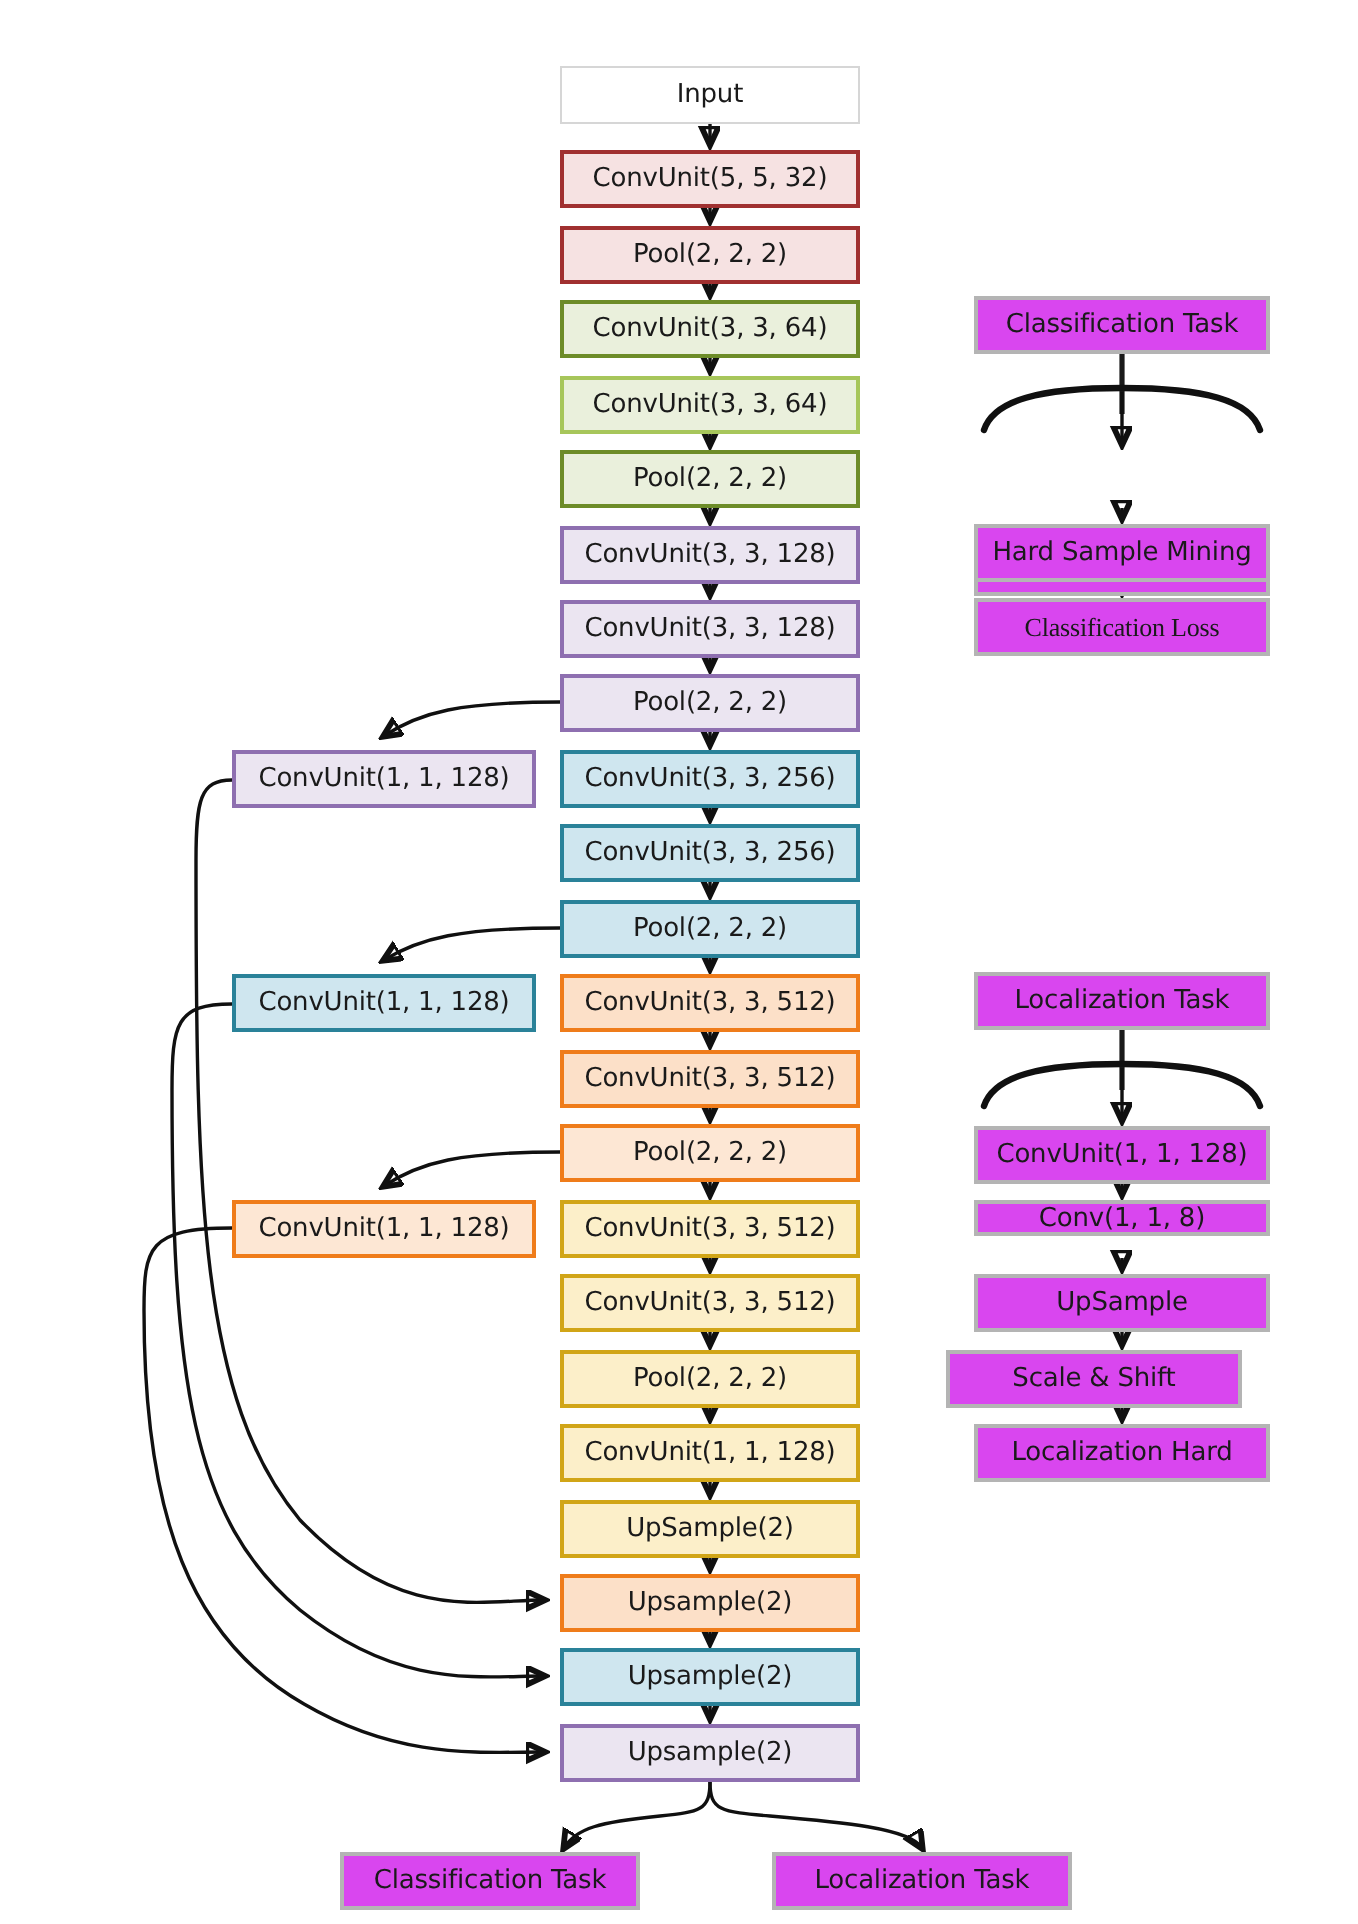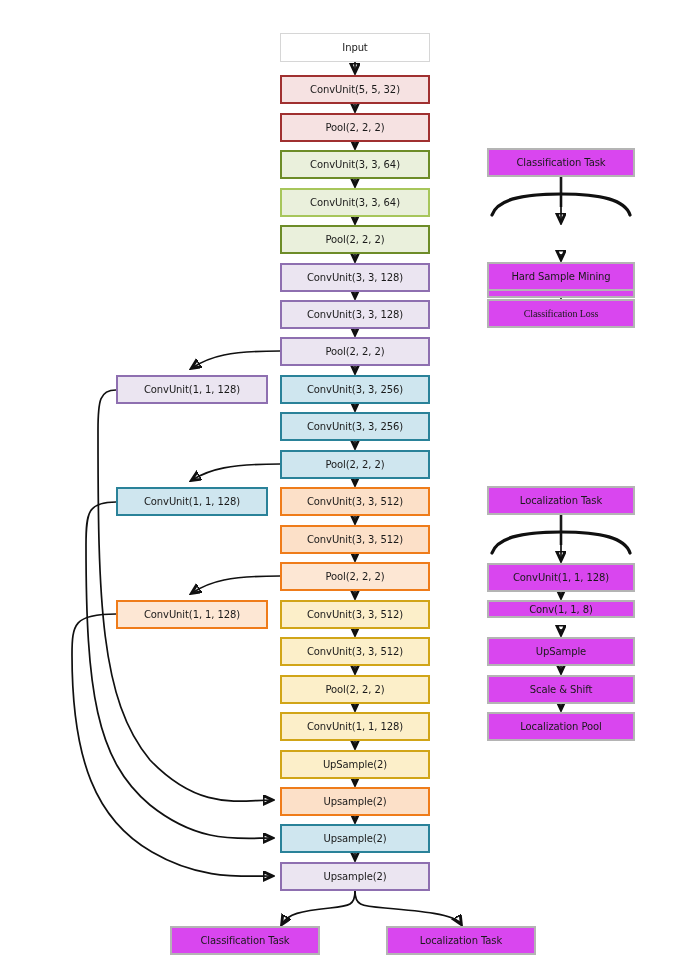--- a/index.html
+++ b/index.html
@@ -2,21 +2,21 @@
 <html><head>
 <meta charset="utf-8">
 <style>
   html,body{margin:0;padding:0;background:#ffffff;}
   body{font-family:"DejaVu Sans","Liberation Sans",sans-serif;}
   #canvas{position:relative;width:679px;height:962px;background:#ffffff;overflow:hidden;}
   .node{
     position:absolute;
     box-sizing:border-box;
     display:flex;align-items:center;justify-content:center;
-    font-size:10px;
+    font-size:13px;
     color:#1a1a1a;
     letter-spacing:-0.1px;
     white-space:nowrap;
     border-style:solid;
     border-width:2px;
     z-index:3;
   }
   .node.gray{border-width:2px;border-color:#b4b4b4;background:#d946ef;color:#1a1a1a;}
   .node.white{border-width:1.6px;border-color:#d6d6d6;background:#ffffff;}
   svg#wires{position:absolute;left:0;top:0;width:679px;height:962px;z-index:1;pointer-events:none;}
@@ -133,22 +133,22 @@
     <div class="node gray" style="left: 487px; top: 225px; width: 148px; height: 29px; margin-top: 44px;">Conv(1, 1, 1)</div>
     <div class="node gray" style="left: 487px; top: 262px; width: 148px; height: 29px;">Hard Sample Mining</div>
     <div class="node gray" style="left: 487px; top: 299px; width: 148px; height: 29px; font-family: Liberation Serif, serif;">Classification Loss</div>
   </div>
 
   <div>
     <div class="node gray" style="left: 487px; top: 486px; width: 148px; height: 29px;">Localization Task</div>
     <div class="node gray" style="left: 487px; top: 563px; width: 148px; height: 29px;">ConvUnit(1, 1, 128)</div>
     <div class="node gray" style="left: 487px; top: 600px; width: 148px; height: 18px;">Conv(1, 1, 8)</div>
     <div class="node gray" style="left: 487px; top: 637px; width: 148px; height: 29px;">UpSample</div>
-    <div class="node gray" style="left: 487px; top: 675px; width: 148px; height: 29px;">Scale &amp; Shift</div>
-    <div class="node gray" style="left: 487px; top: 712px; width: 148px; height: 29px;">Localization Pool</div>
+    <div class="node gray" style="left: 473px; top: 675px; width: 148px; height: 29px;">Scale &amp; Shift</div>
+    <div class="node gray" style="left: 487px; top: 712px; width: 148px; height: 29px;">Localization Hard</div>
   </div>
 
   <div>
     <div class="node gray" style="left: 170px; top: 926px; width: 150px; height: 29px;">Classification Task</div>
     <div class="node gray" style="left: 386px; top: 926px; width: 150px; height: 29px;">Localization Task</div>
   </div>
 
 </div>
 
 </body></html>

